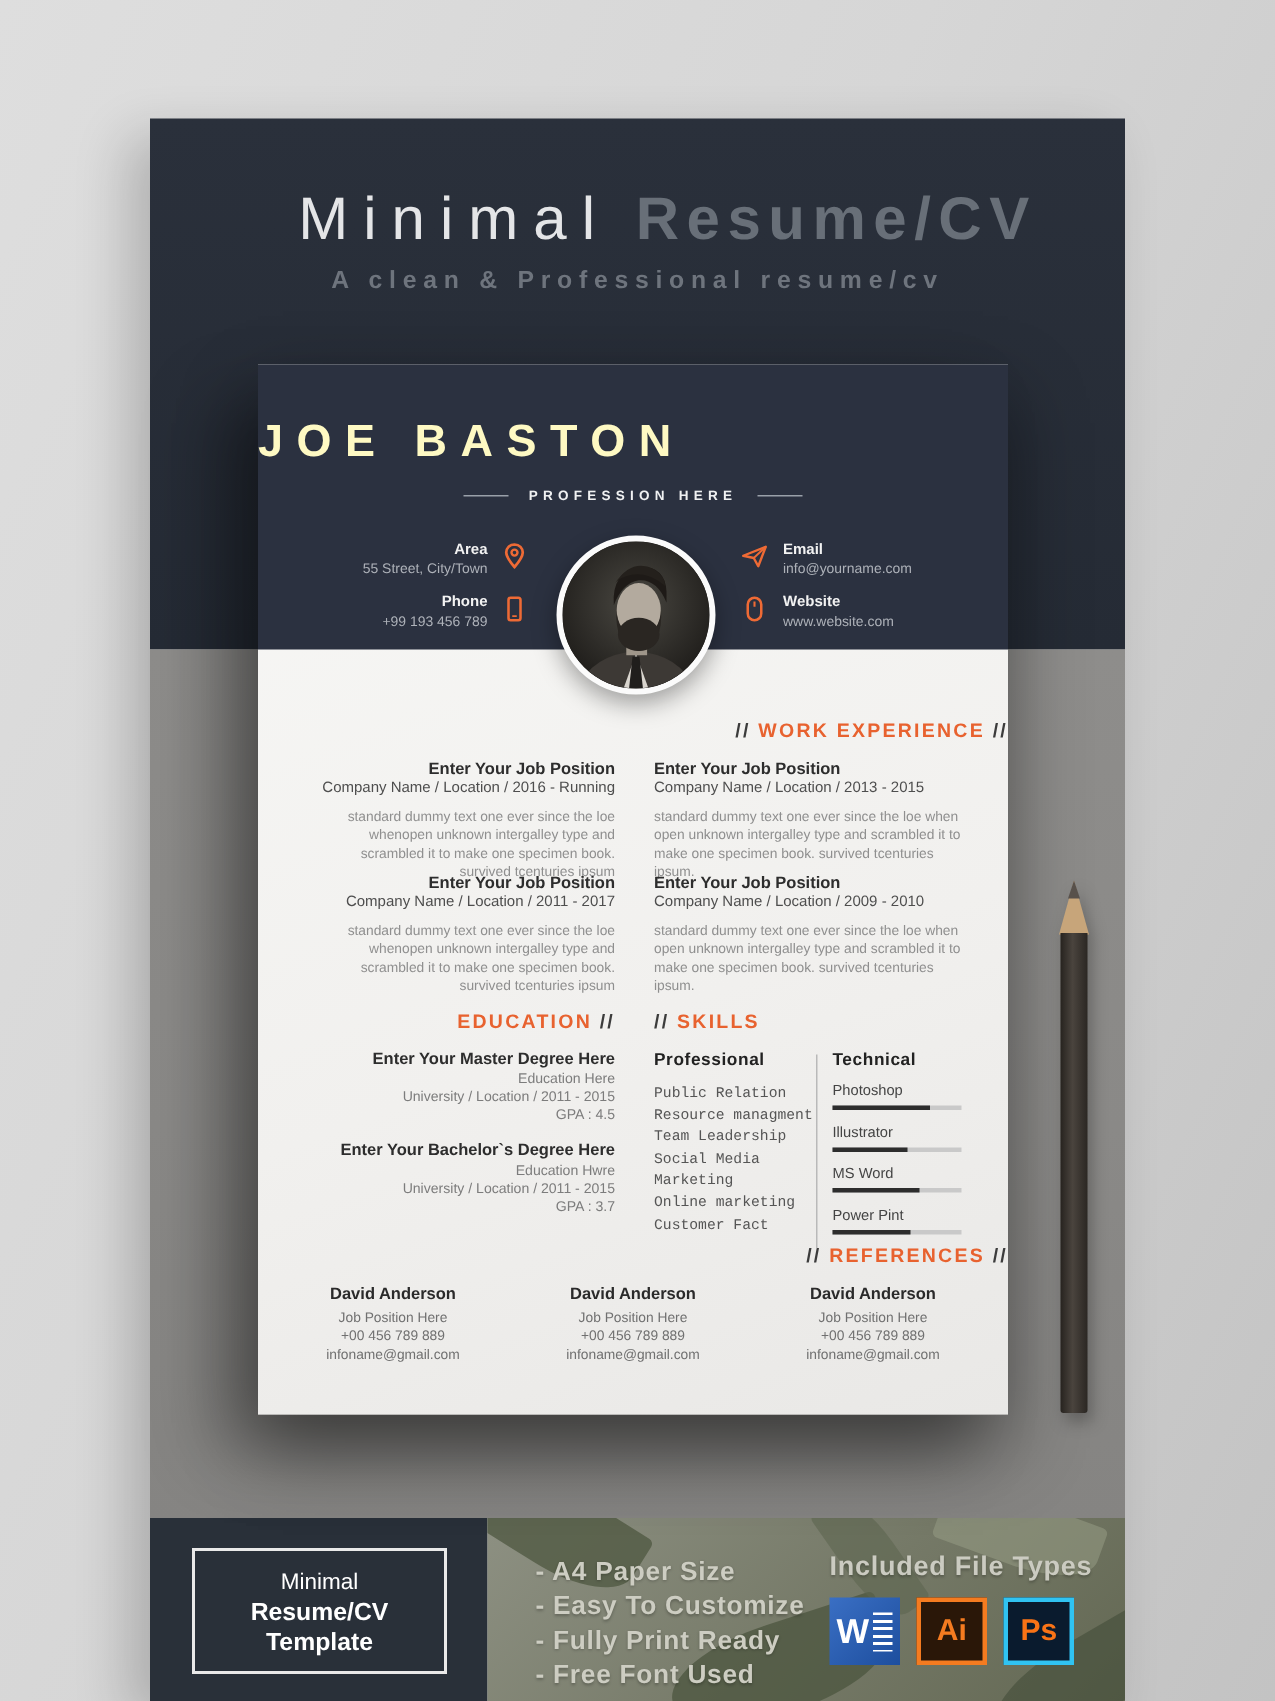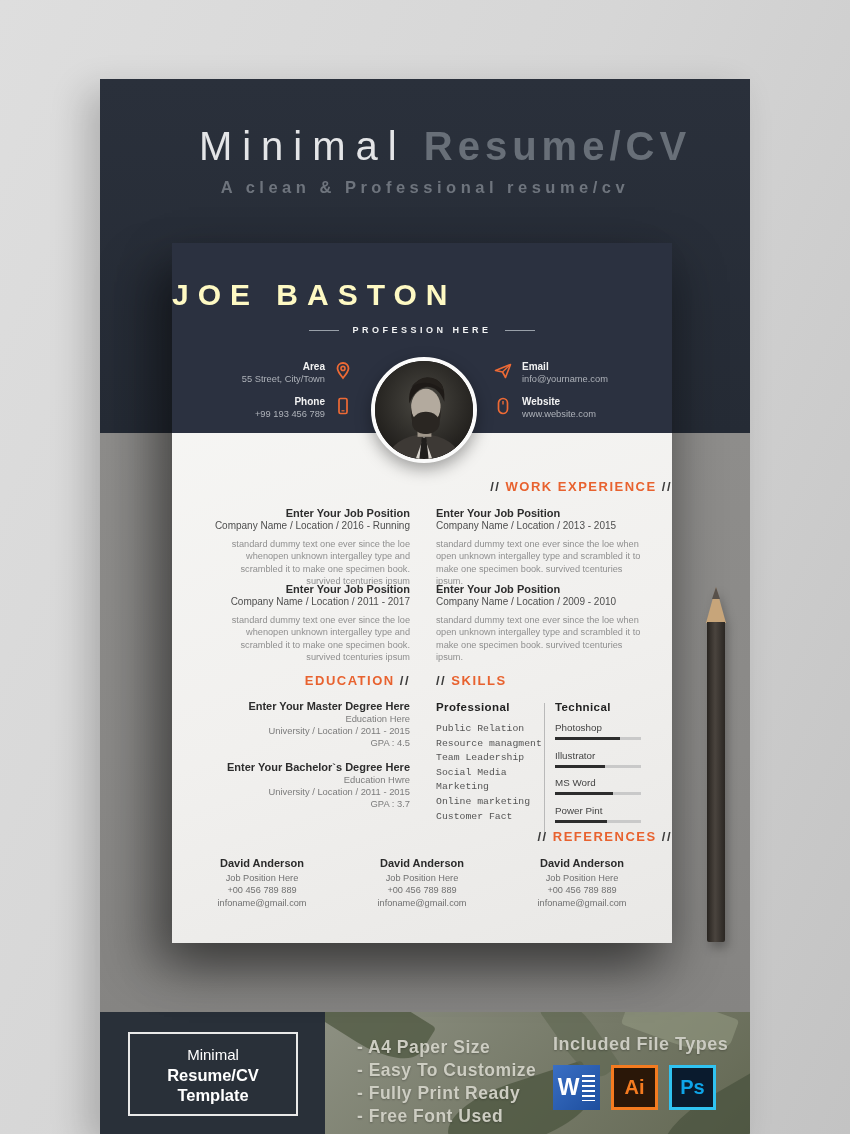--- a/index.html
+++ b/index.html
@@ -43,21 +43,21 @@
   .filetypes{position:absolute;left:228px;top:22px;}
   .ft-heading{font-size:18px;font-weight:700;color:#cbcbc1;letter-spacing:.5px;
         text-shadow:0 1px 2px rgba(0,0,0,.25);}
   .ft-row{display:flex;gap:11px;margin-top:10px;}
   .ft-icon{width:47px;height:45px;display:flex;align-items:center;justify-content:center;}
   .ft-icon.word{background:linear-gradient(135deg,#3a6fc4,#1d4econ 90%);background:linear-gradient(135deg,#3a6fc4,#1d4e9e);position:relative;}
   .word-w{font-size:23px;font-weight:700;color:#fff;margin-right:3px;}
   .word-page{width:13px;height:26px;background:
         repeating-linear-gradient(180deg,#ffffff 0 2px,rgba(255,255,255,0) 2px 5px);}
   .ft-icon.ai{background:#2a1708;border:3px solid #f47b20;color:#f47b20;font-size:20px;font-weight:700;}
-  .ft-icon.ps{background:#0a1b2e;border:3px solid #30c3f2;color:#0ea5e9;font-size:20px;font-weight:700;}
+  .ft-icon.ps{background:#0a1b2e;border:3px solid #30c3f2;color:#f97316;font-size:20px;font-weight:700;}
   
   .paper{position:absolute;left:172px;top:243px;width:500px;height:700px;
         background:linear-gradient(160deg,#f8f8f6 0%,#f1f0ee 60%,#e9e8e6 100%);
         box-shadow:0 22px 48px rgba(0,0,0,.42),-30px 24px 44px rgba(0,0,0,.26);}
   .paper-header{position:relative;width:100%;height:190px;background:#2b3140;}
   .cv-name{padding-top:35px;text-align:left;font-size:30px;font-weight:700;
         letter-spacing:9px;color:#fef9c3;white-space:nowrap;}
   .profession-row{margin-top:13px;display:flex;align-items:center;justify-content:center;gap:13px;}
   .profession-dash{width:30px;height:1px;background:#99a0a9;}
   .cv-profession{font-size:9px;font-weight:700;letter-spacing:3.5px;color:#f0f1f2;}

